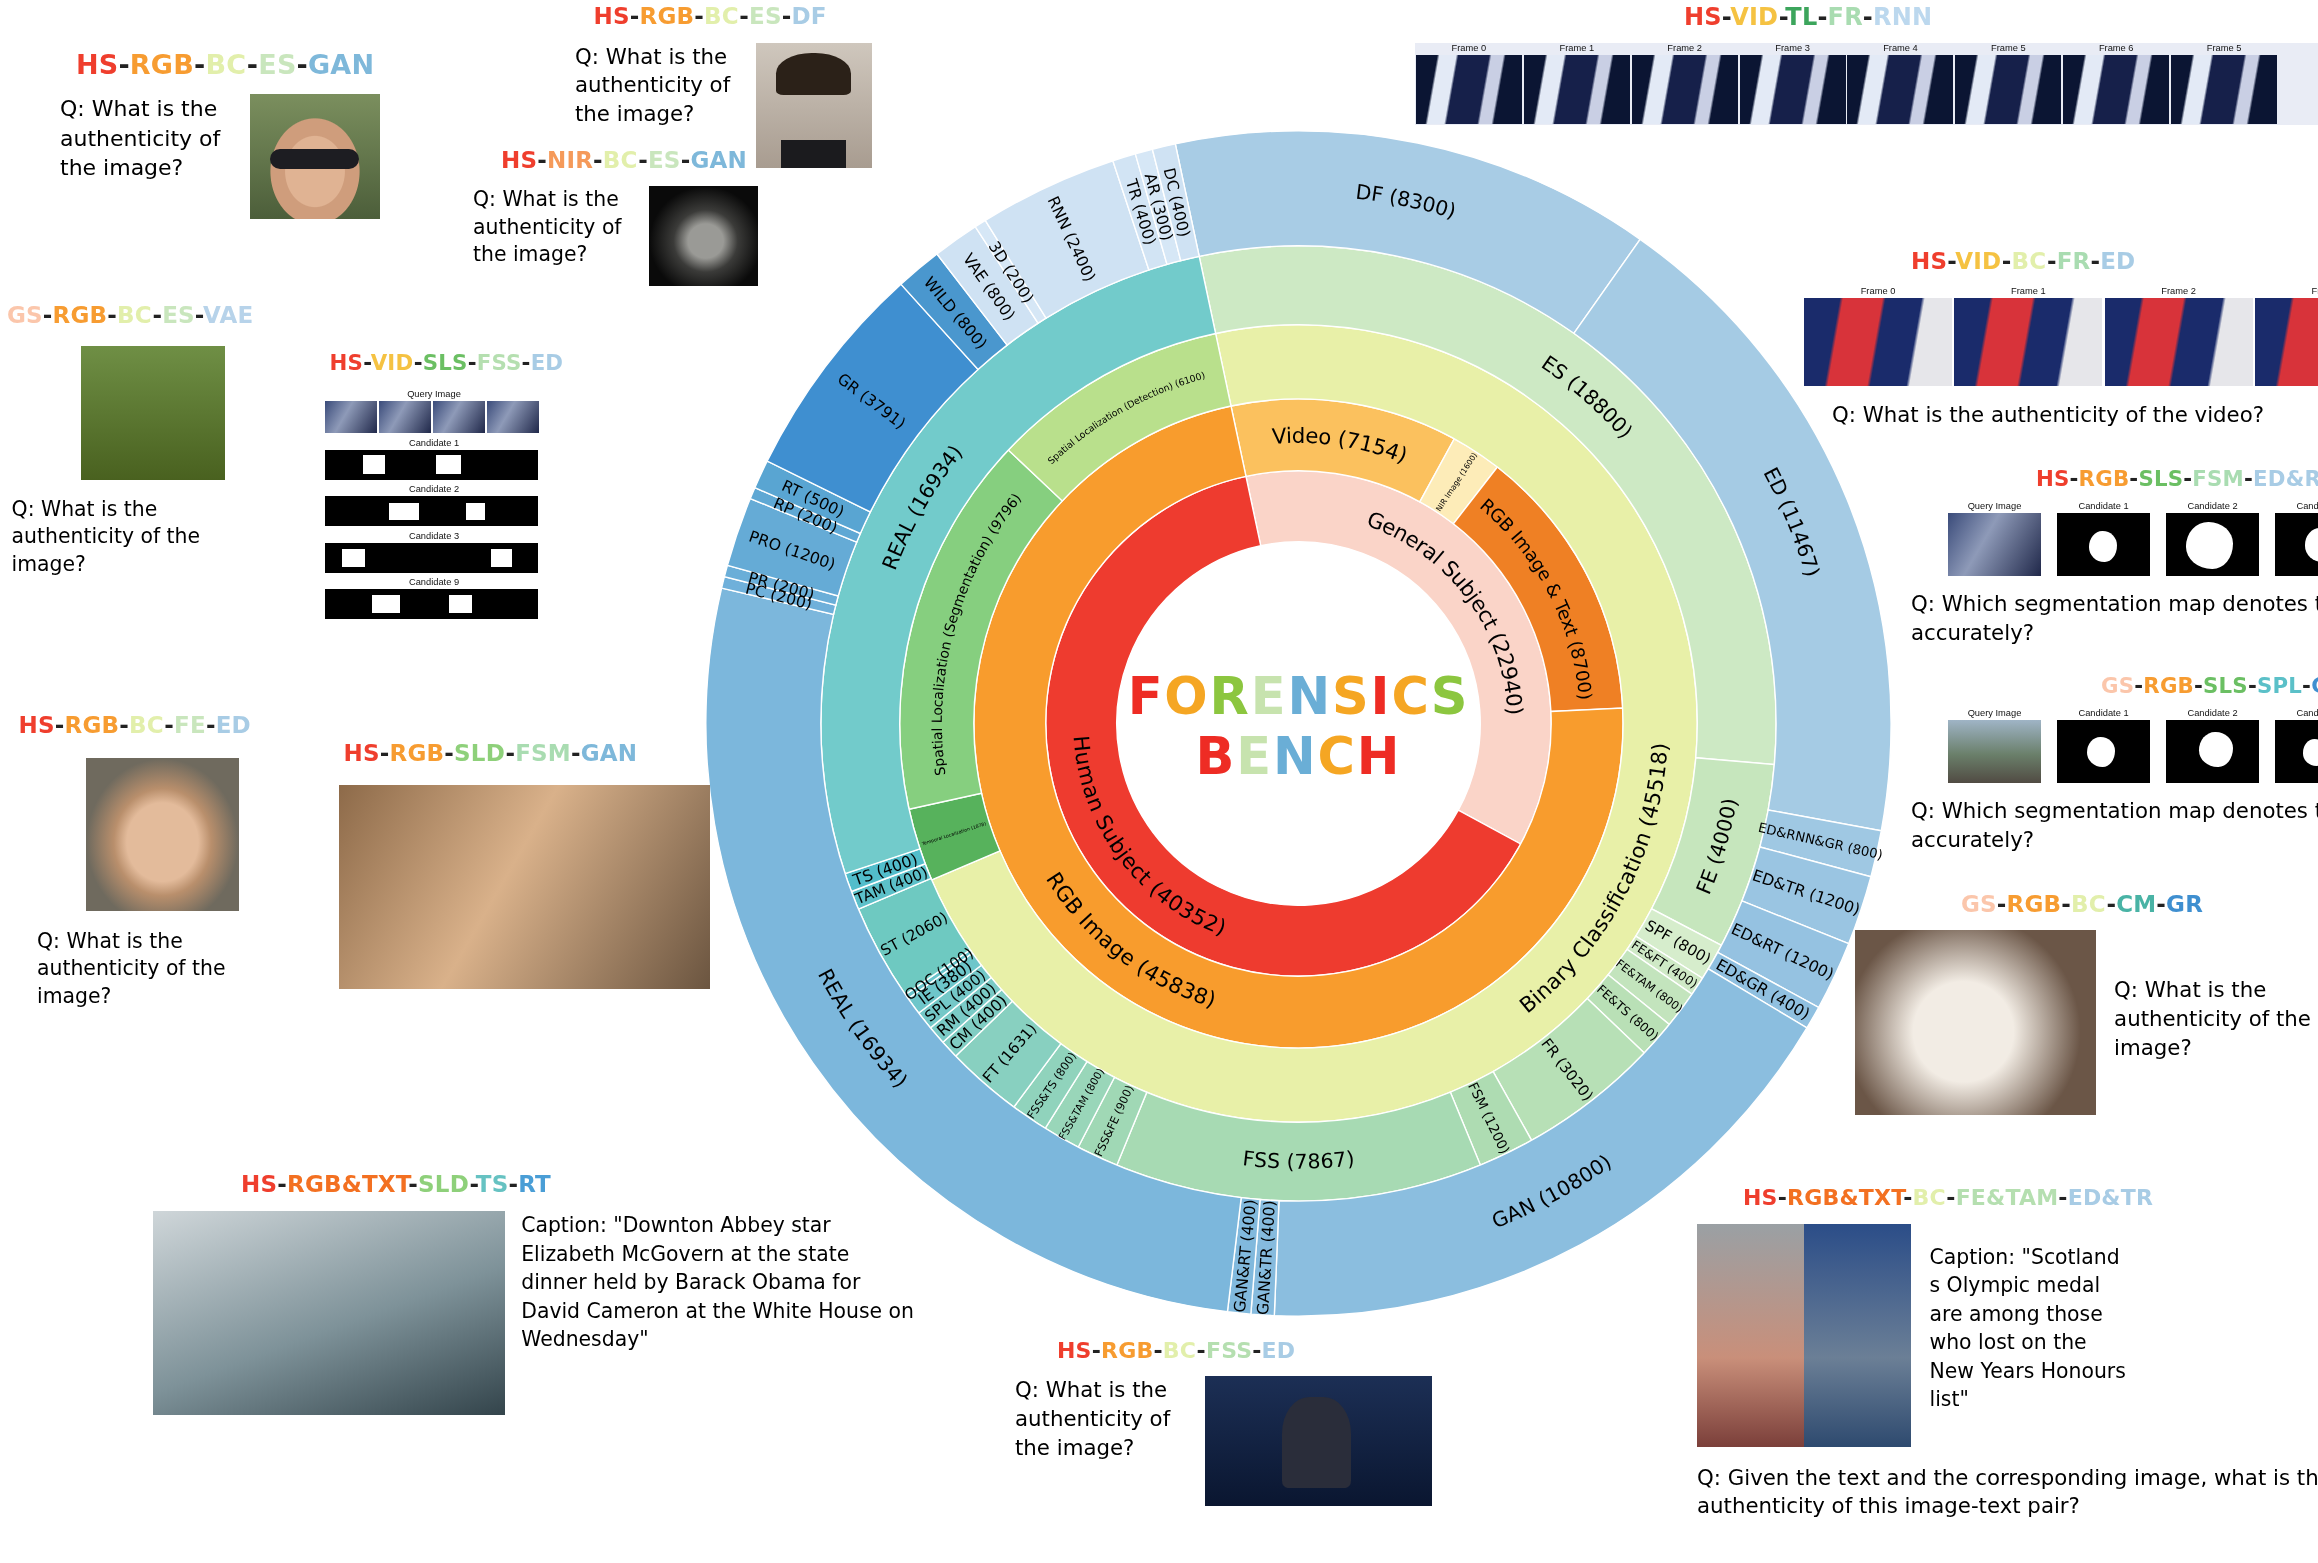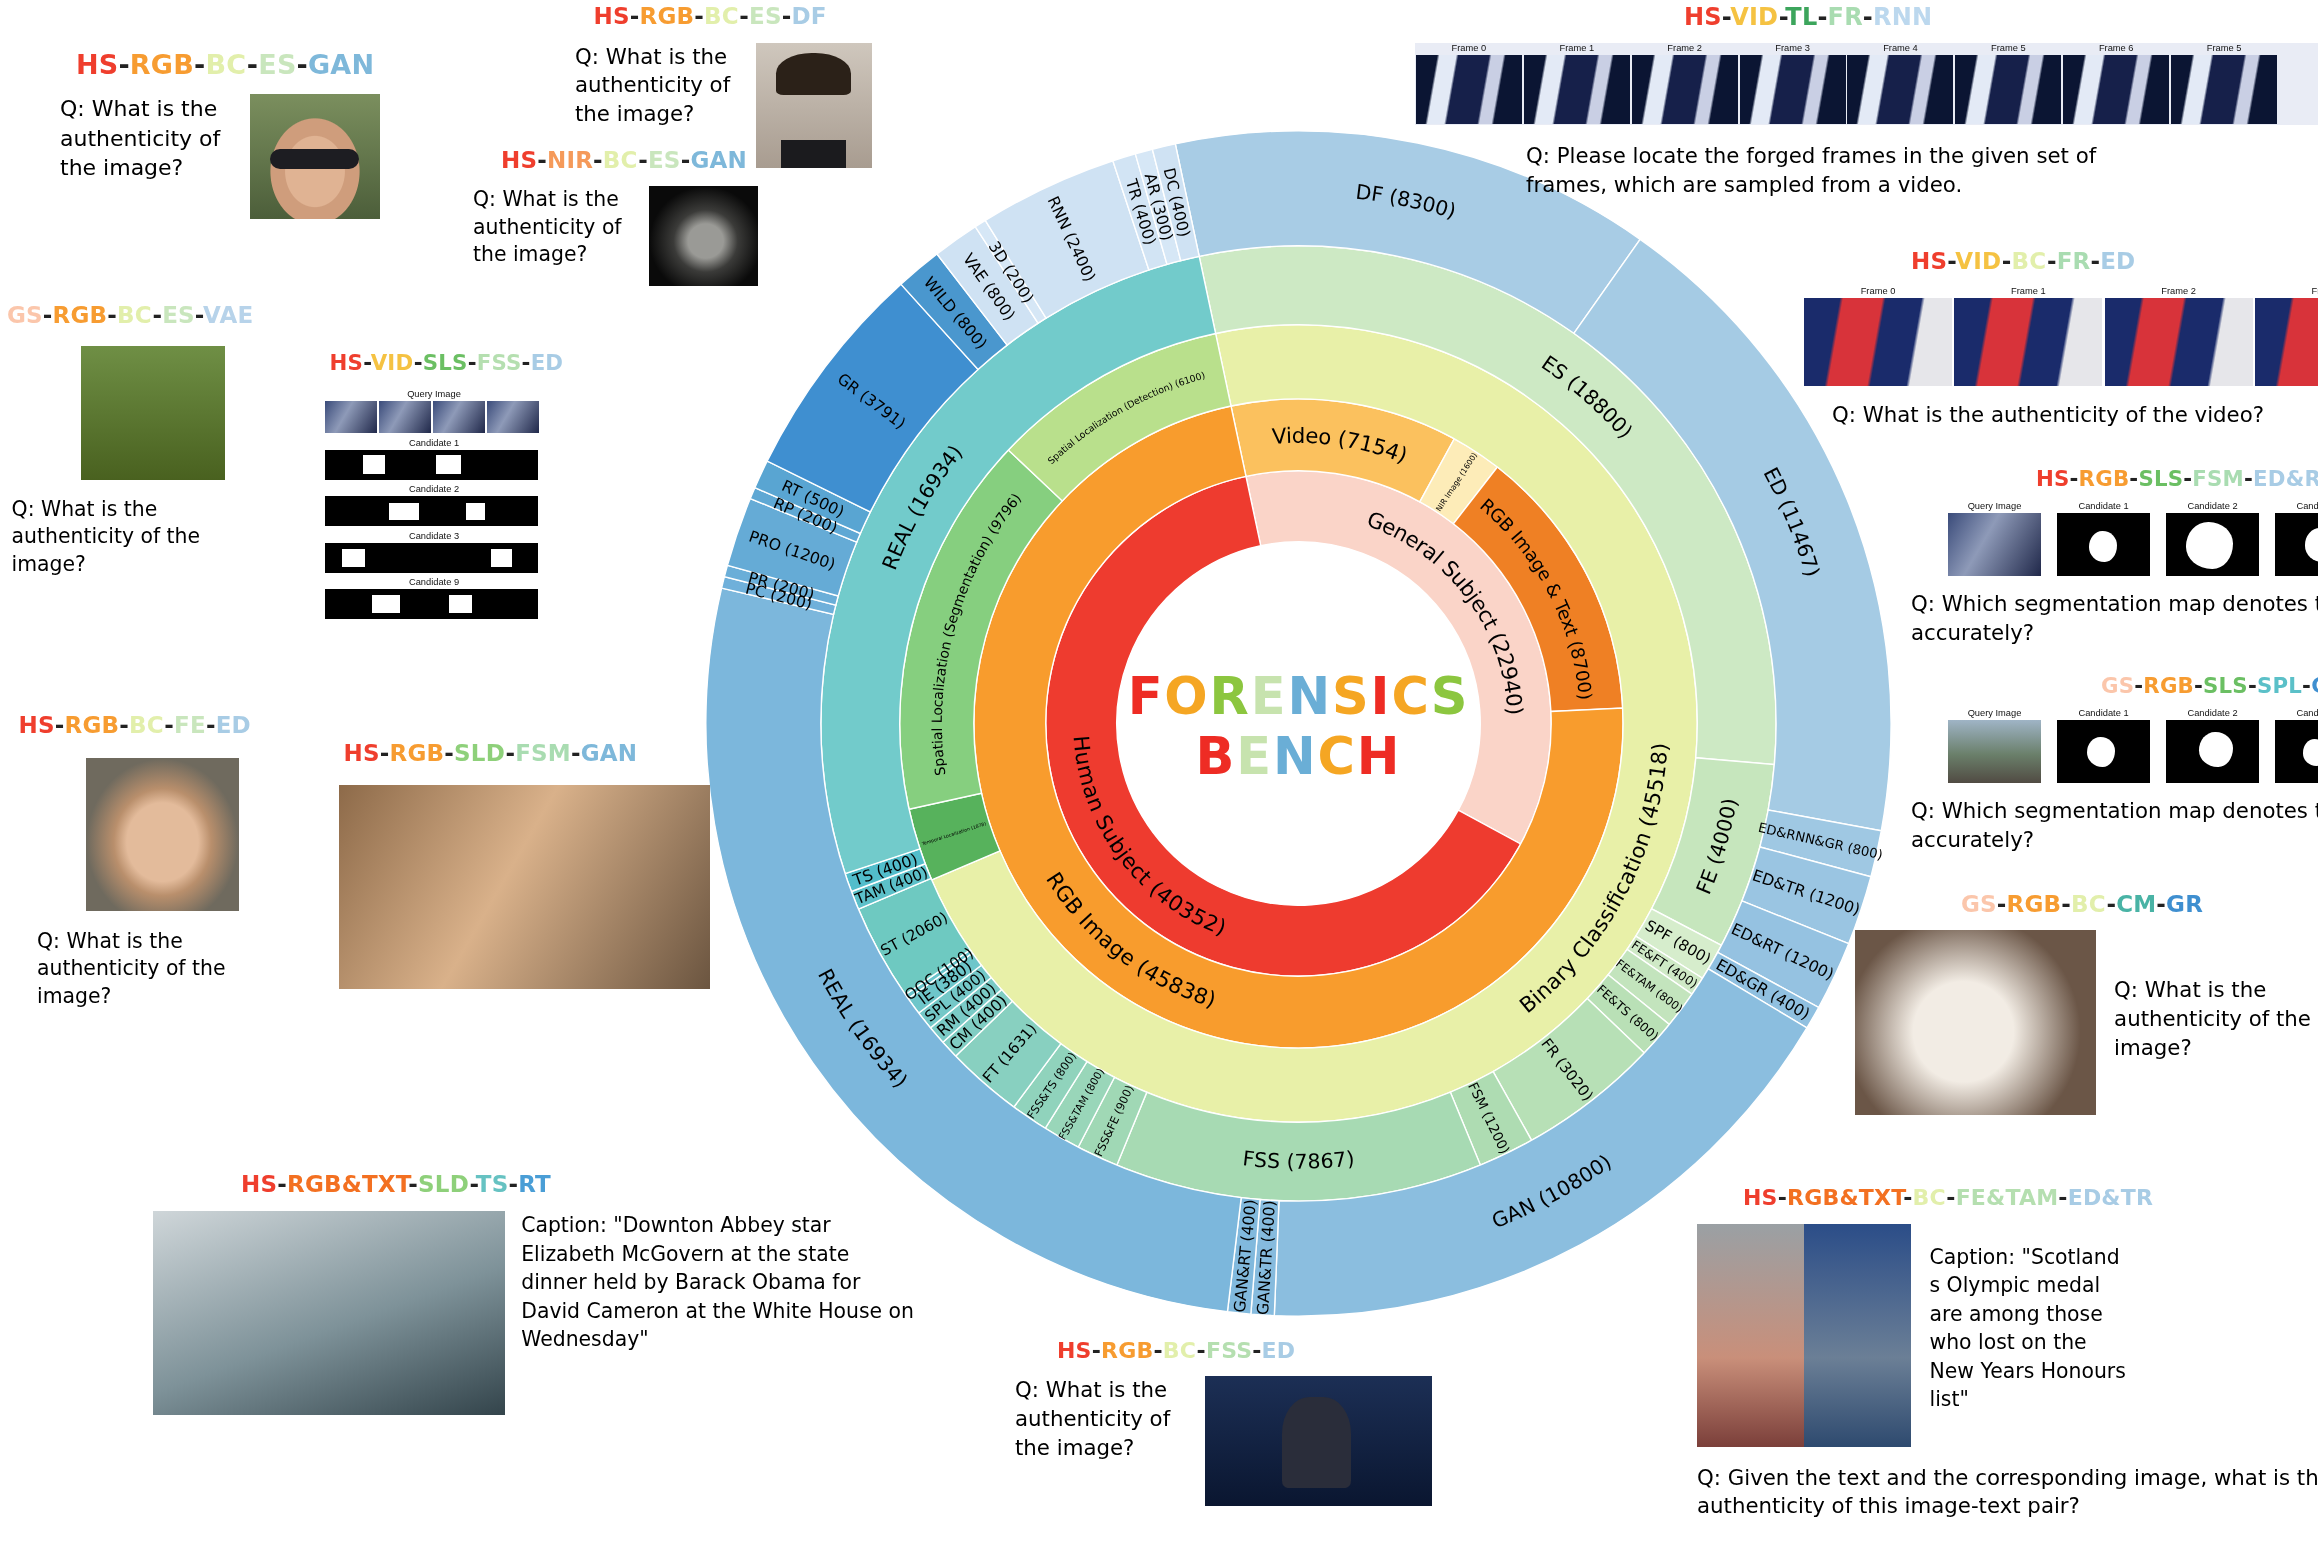--- a/index.html
+++ b/index.html
@@ -321,21 +321,20 @@
       </div>
     <div>
         <div class="mini-label">Frame 6</div>
         <div class="ph vframe" style="width:106px;height:69px;"></div>
       </div>
     <div>
         <div class="mini-label">Frame 5</div>
         <div class="ph vframe" style="width:106px;height:69px;"></div>
       </div>
   </div>
-  <div class="q" style="font-size:21.3px; width:603px; margin-top:16.7px; margin-left:139px;">Q: Please locate the forged frames in the given set of frames, which are sampled from a video.</div>
 </div>
 
 <div class="card" style="left:1781px; top:250px; width:658px;">
   <div class="tag" style="font-size:23px; margin-left:130px;"><span style="color: rgb(239, 62, 45);">HS</span><span class="sep">-</span><span style="color: rgb(245, 194, 66);">VID</span><span class="sep">-</span><span style="color: rgb(226, 239, 171);">BC</span><span class="sep">-</span><span style="color: rgb(169, 220, 177);">FR</span><span class="sep">-</span><span style="color: rgb(168, 204, 229);">ED</span></div>
   <div style="display:flex; gap:2.3px; margin-top:13px; margin-left:23px;">
     <div>
         <div class="mini-label">Frame 0</div>
         <div class="ph news2" style="width:148px;height:88px;"></div>
       </div>
     <div>

